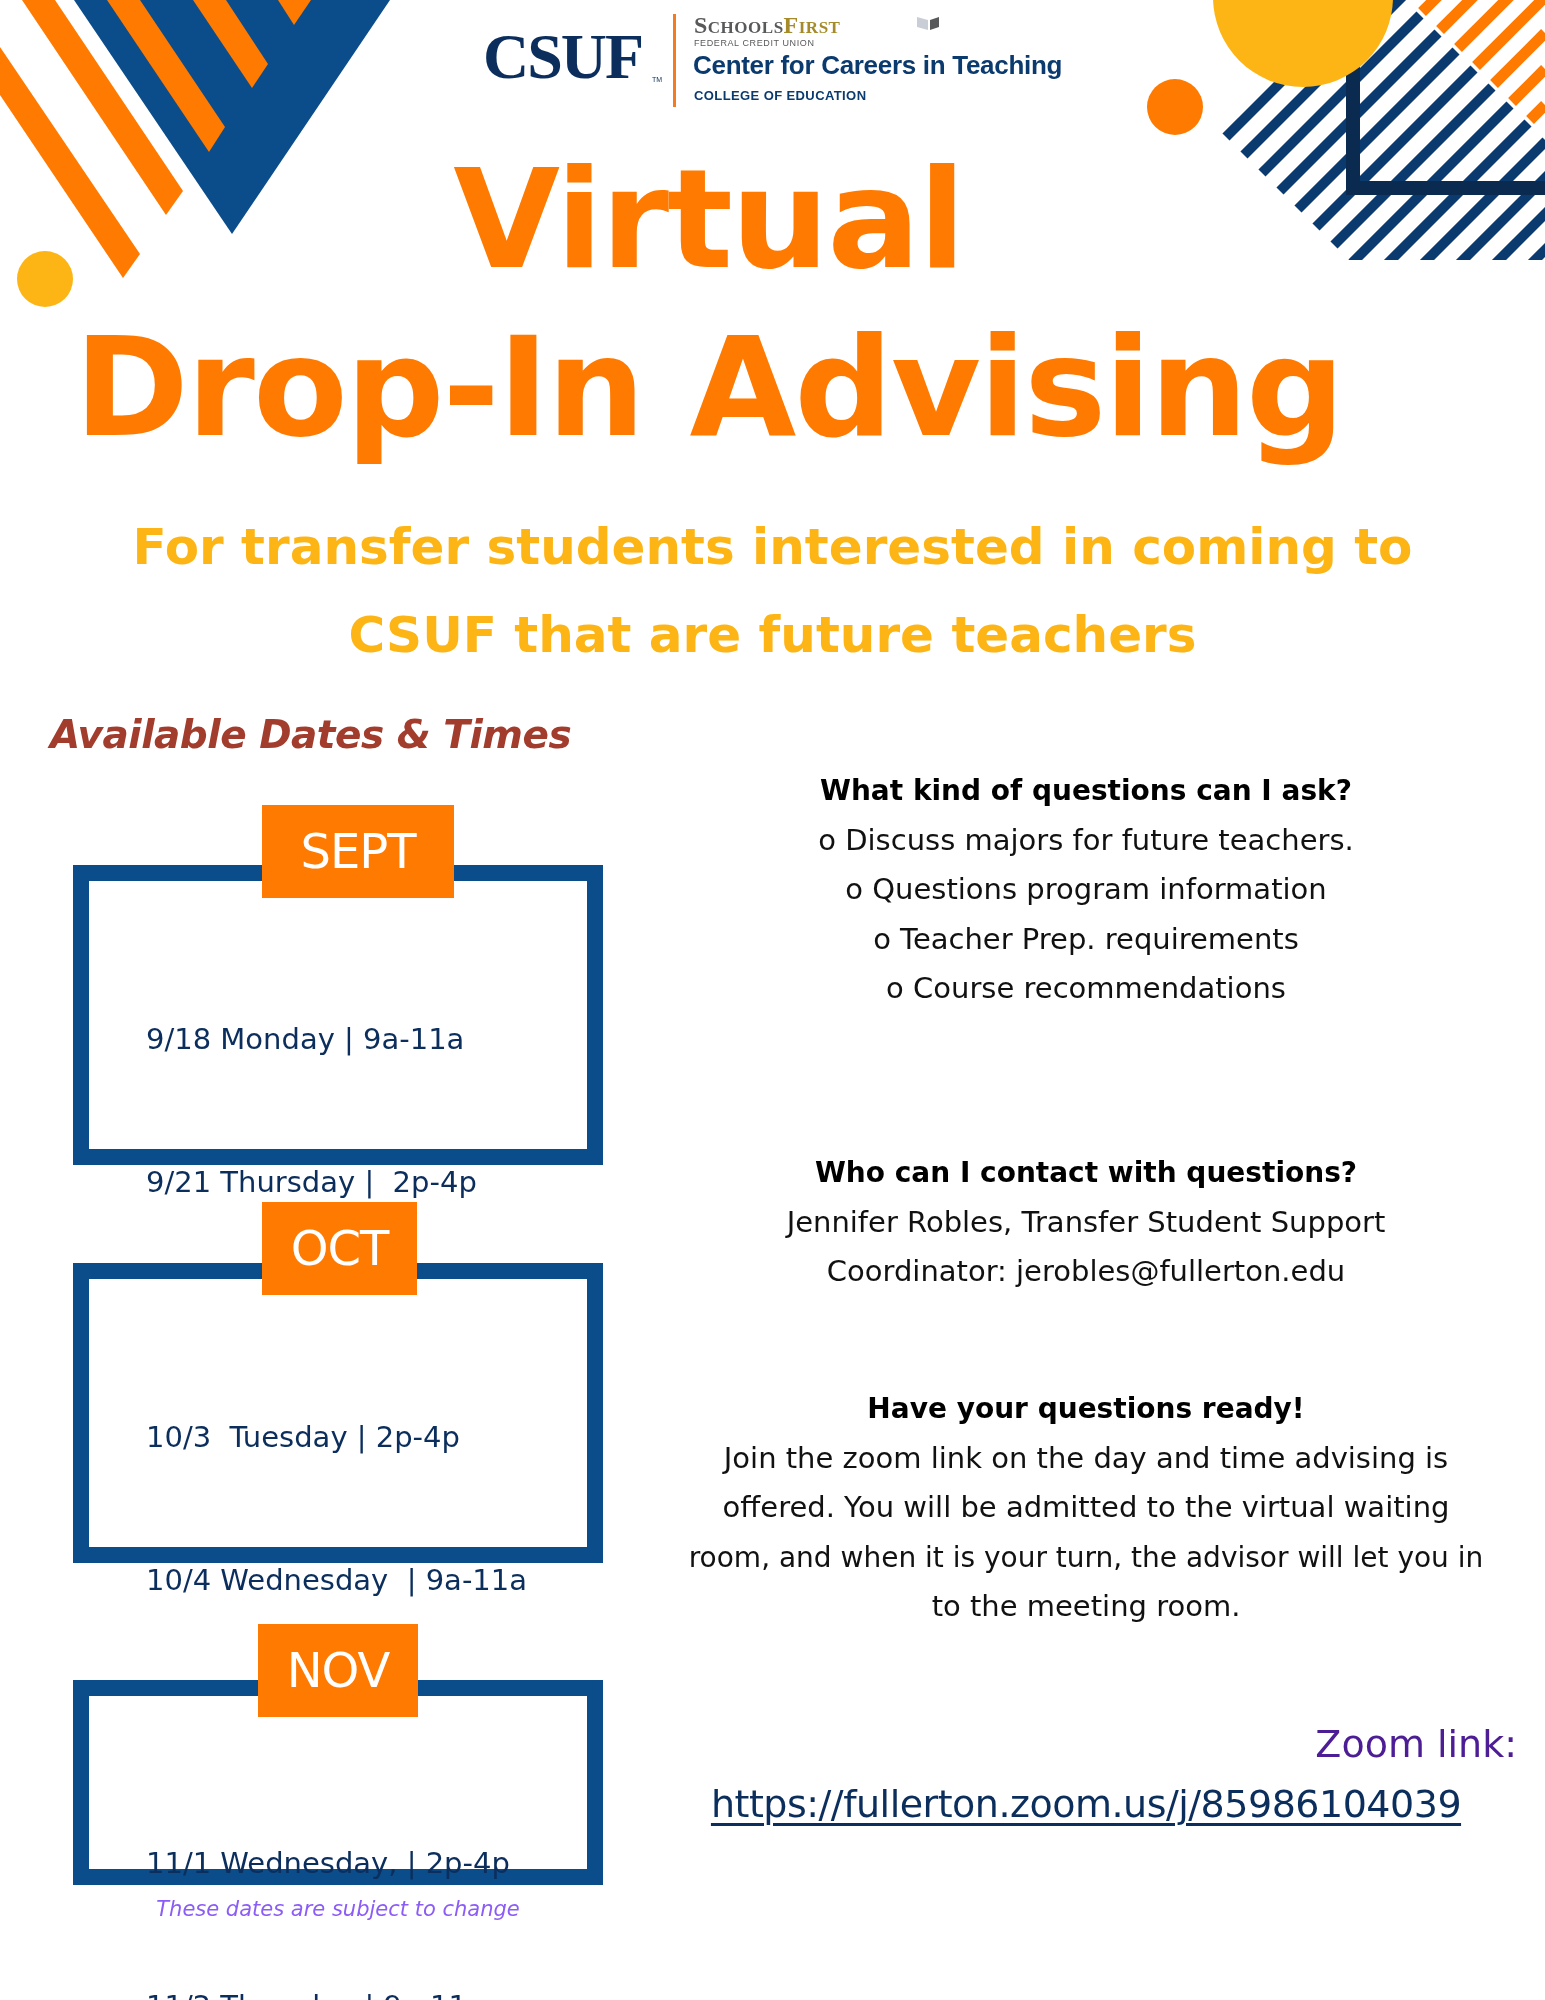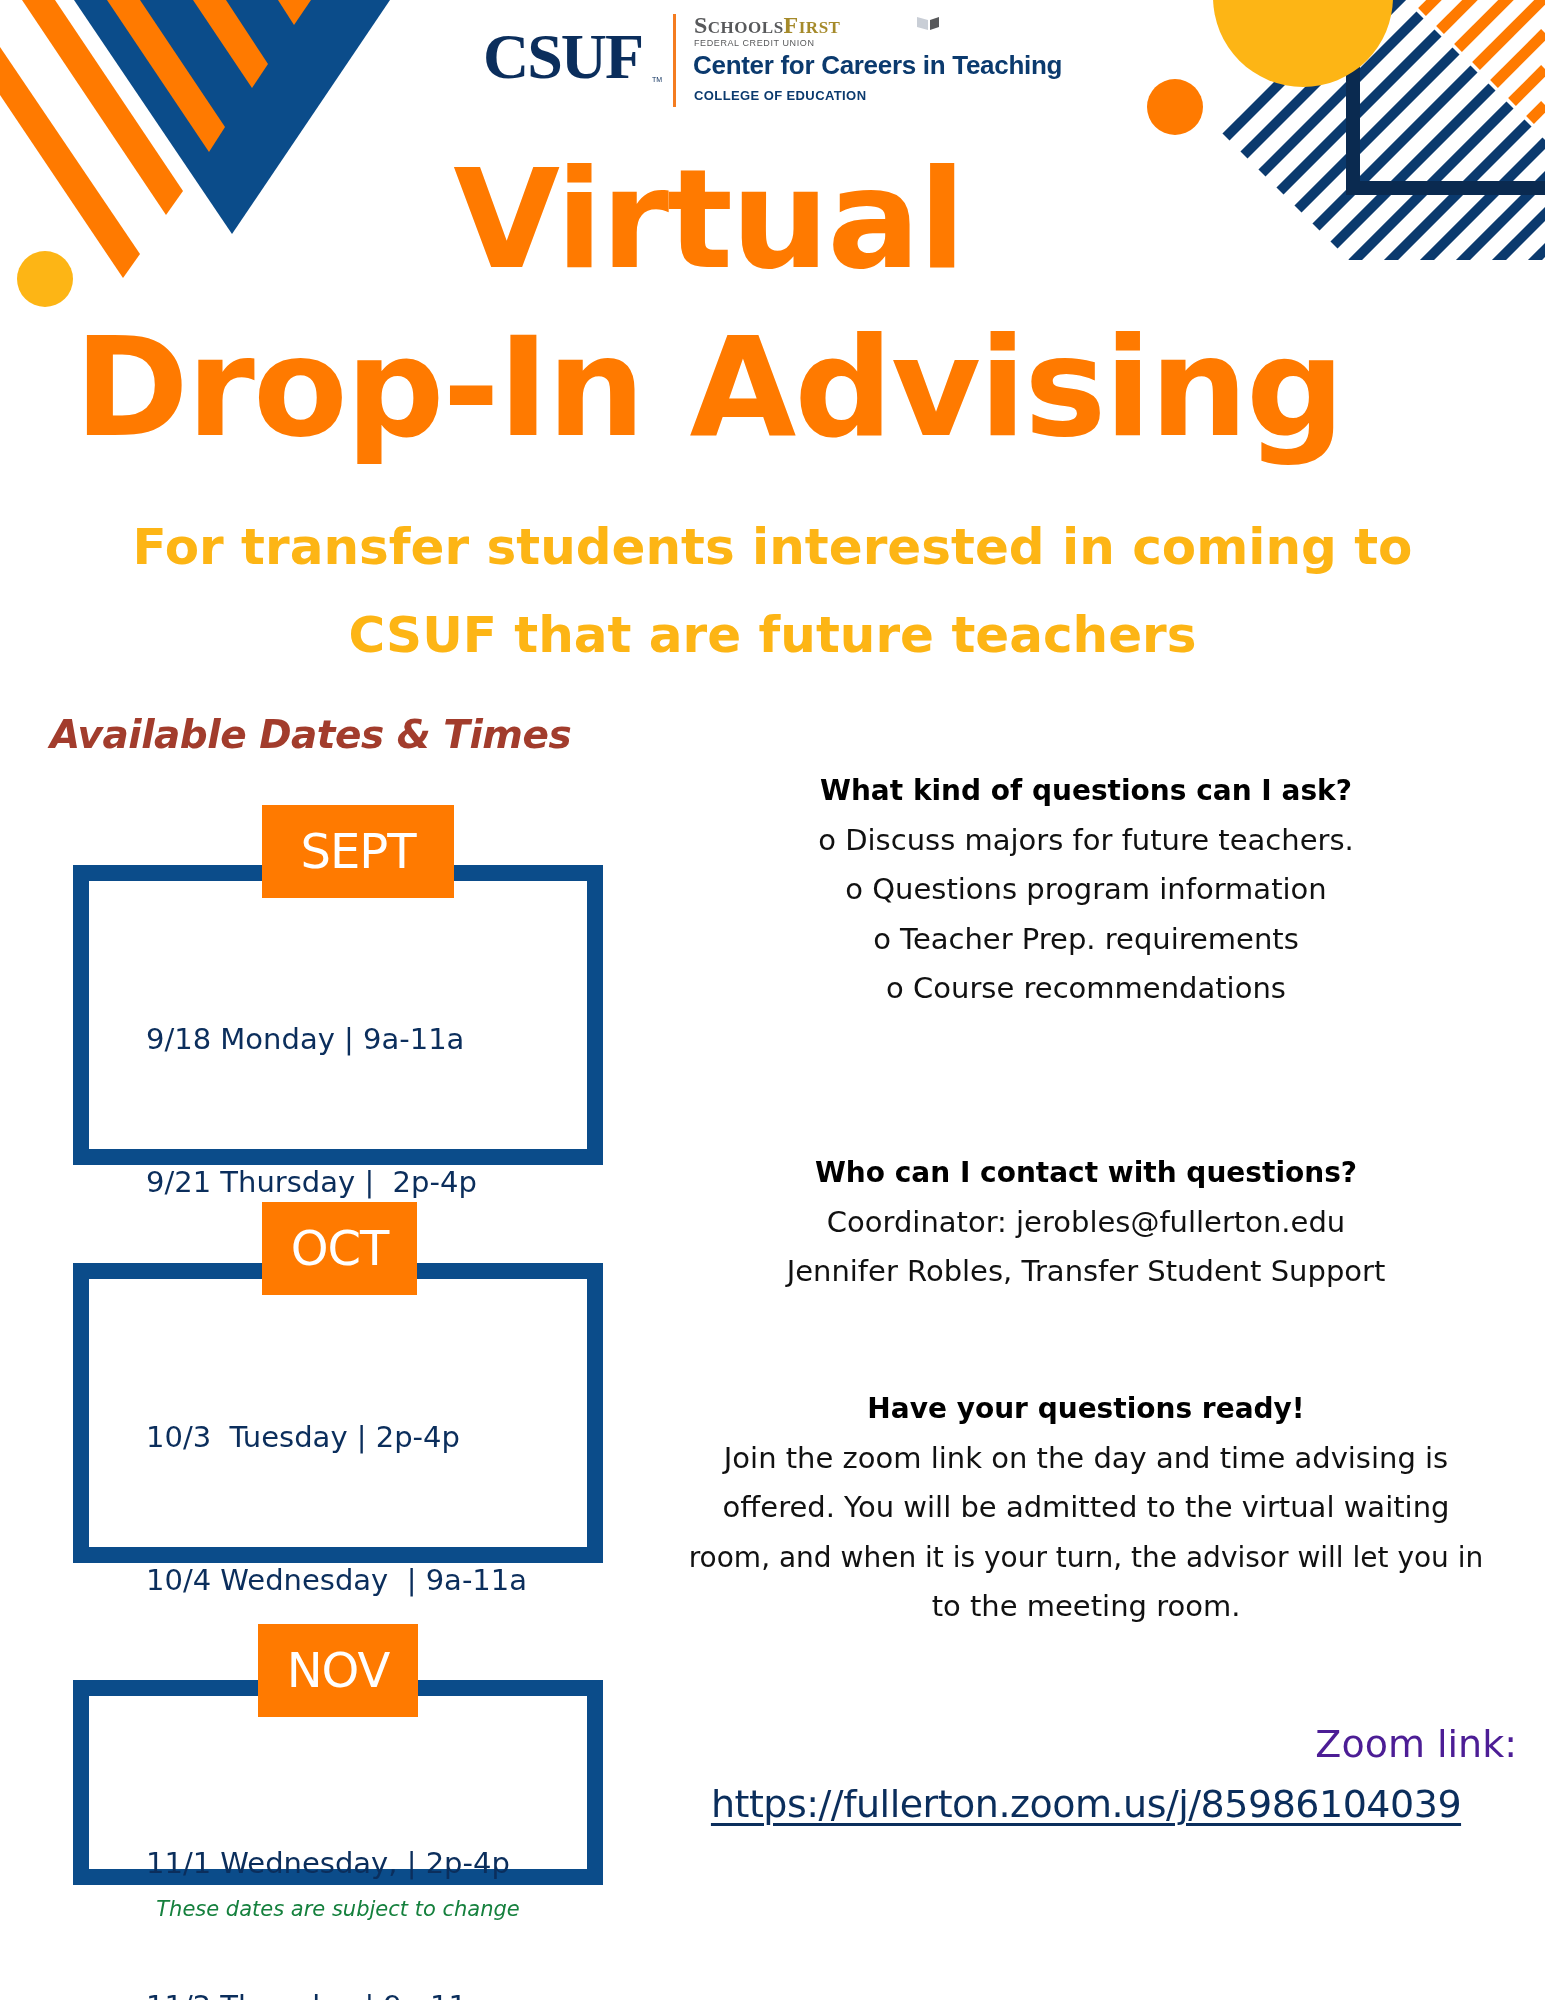--- a/index.html
+++ b/index.html
@@ -33,21 +33,21 @@
     font-style: italic; font-size: 39px; color: #a23c2c; letter-spacing: -0.5px; }
 
   
   .month-box { position: absolute; left: 73px; width: 530px; box-sizing: border-box;
     border: 16px solid #0b4c8a; background: #fff; }
   .month-label { position: absolute; background: #ff7a00; color: #ffffff; text-align: center;
     font-family: "DejaVu Sans", sans-serif; font-size: 48px; font-weight: normal; letter-spacing: -1px; }
   .month-lines { position: absolute; left: 146px; color: #0b2e5c; font-family: "DejaVu Sans", sans-serif;
     font-size: 29px; line-height: 47.5px; white-space: pre; }
   .footnote { position: absolute; left: 73px; width: 530px; top: 1897px; text-align: center; font-style: italic;
-    font-family: "DejaVu Sans", sans-serif; font-size: 21px; color: #15803d; }
+    font-family: "DejaVu Sans", sans-serif; font-size: 21px; color: #8b5cf6; }
 
   
   .rcol { position: absolute; left: 655px; width: 862px; text-align: center; color: #111;
     font-family: "DejaVu Sans", sans-serif; font-size: 29px; }
   .rcol .h { font-weight: bold; font-size: 28px; color: #000; }
   .rcol .line { line-height: 49.5px; white-space: nowrap; }
   .zoom-label { position: absolute; left: 655px; width: 862px; text-align: right; top: 1722px;
     font-family: "DejaVu Sans", sans-serif; font-size: 38px; color: #4c1d95; }
   .zoom-url { position: absolute; left: 655px; width: 862px; text-align: center; top: 1782px;
     font-family: "DejaVu Sans", sans-serif; font-size: 38px; color: #0b2e5c; text-decoration: underline;
@@ -165,22 +165,22 @@
 <div class="rcol" style="top:766px;">
   <div class="line h">What kind of questions can I ask?</div>
   <div class="line">o Discuss majors for future teachers.</div>
   <div class="line">o Questions program information</div>
   <div class="line">o Teacher Prep. requirements</div>
   <div class="line">o Course recommendations</div>
 </div>
 
 <div class="rcol" style="top:1148px;">
   <div class="line h">Who can I contact with questions?</div>
+  <div class="line">Jennifer Robles, Transfer Student Support</div>
   <div class="line">Coordinator: jerobles@fullerton.edu</div>
-  <div class="line">Jennifer Robles, Transfer Student Support</div>
 </div>
 
 <div class="rcol" style="top:1384px;">
   <div class="line h">Have your questions ready!</div>
   <div class="line">Join the zoom link on the day and time advising is</div>
   <div class="line">offered. You will be admitted to the virtual waiting</div>
   <div class="line" style="font-size:28px;">room, and when it is your turn, the advisor will let you in</div>
   <div class="line">to the meeting room.</div>
 </div>
 

